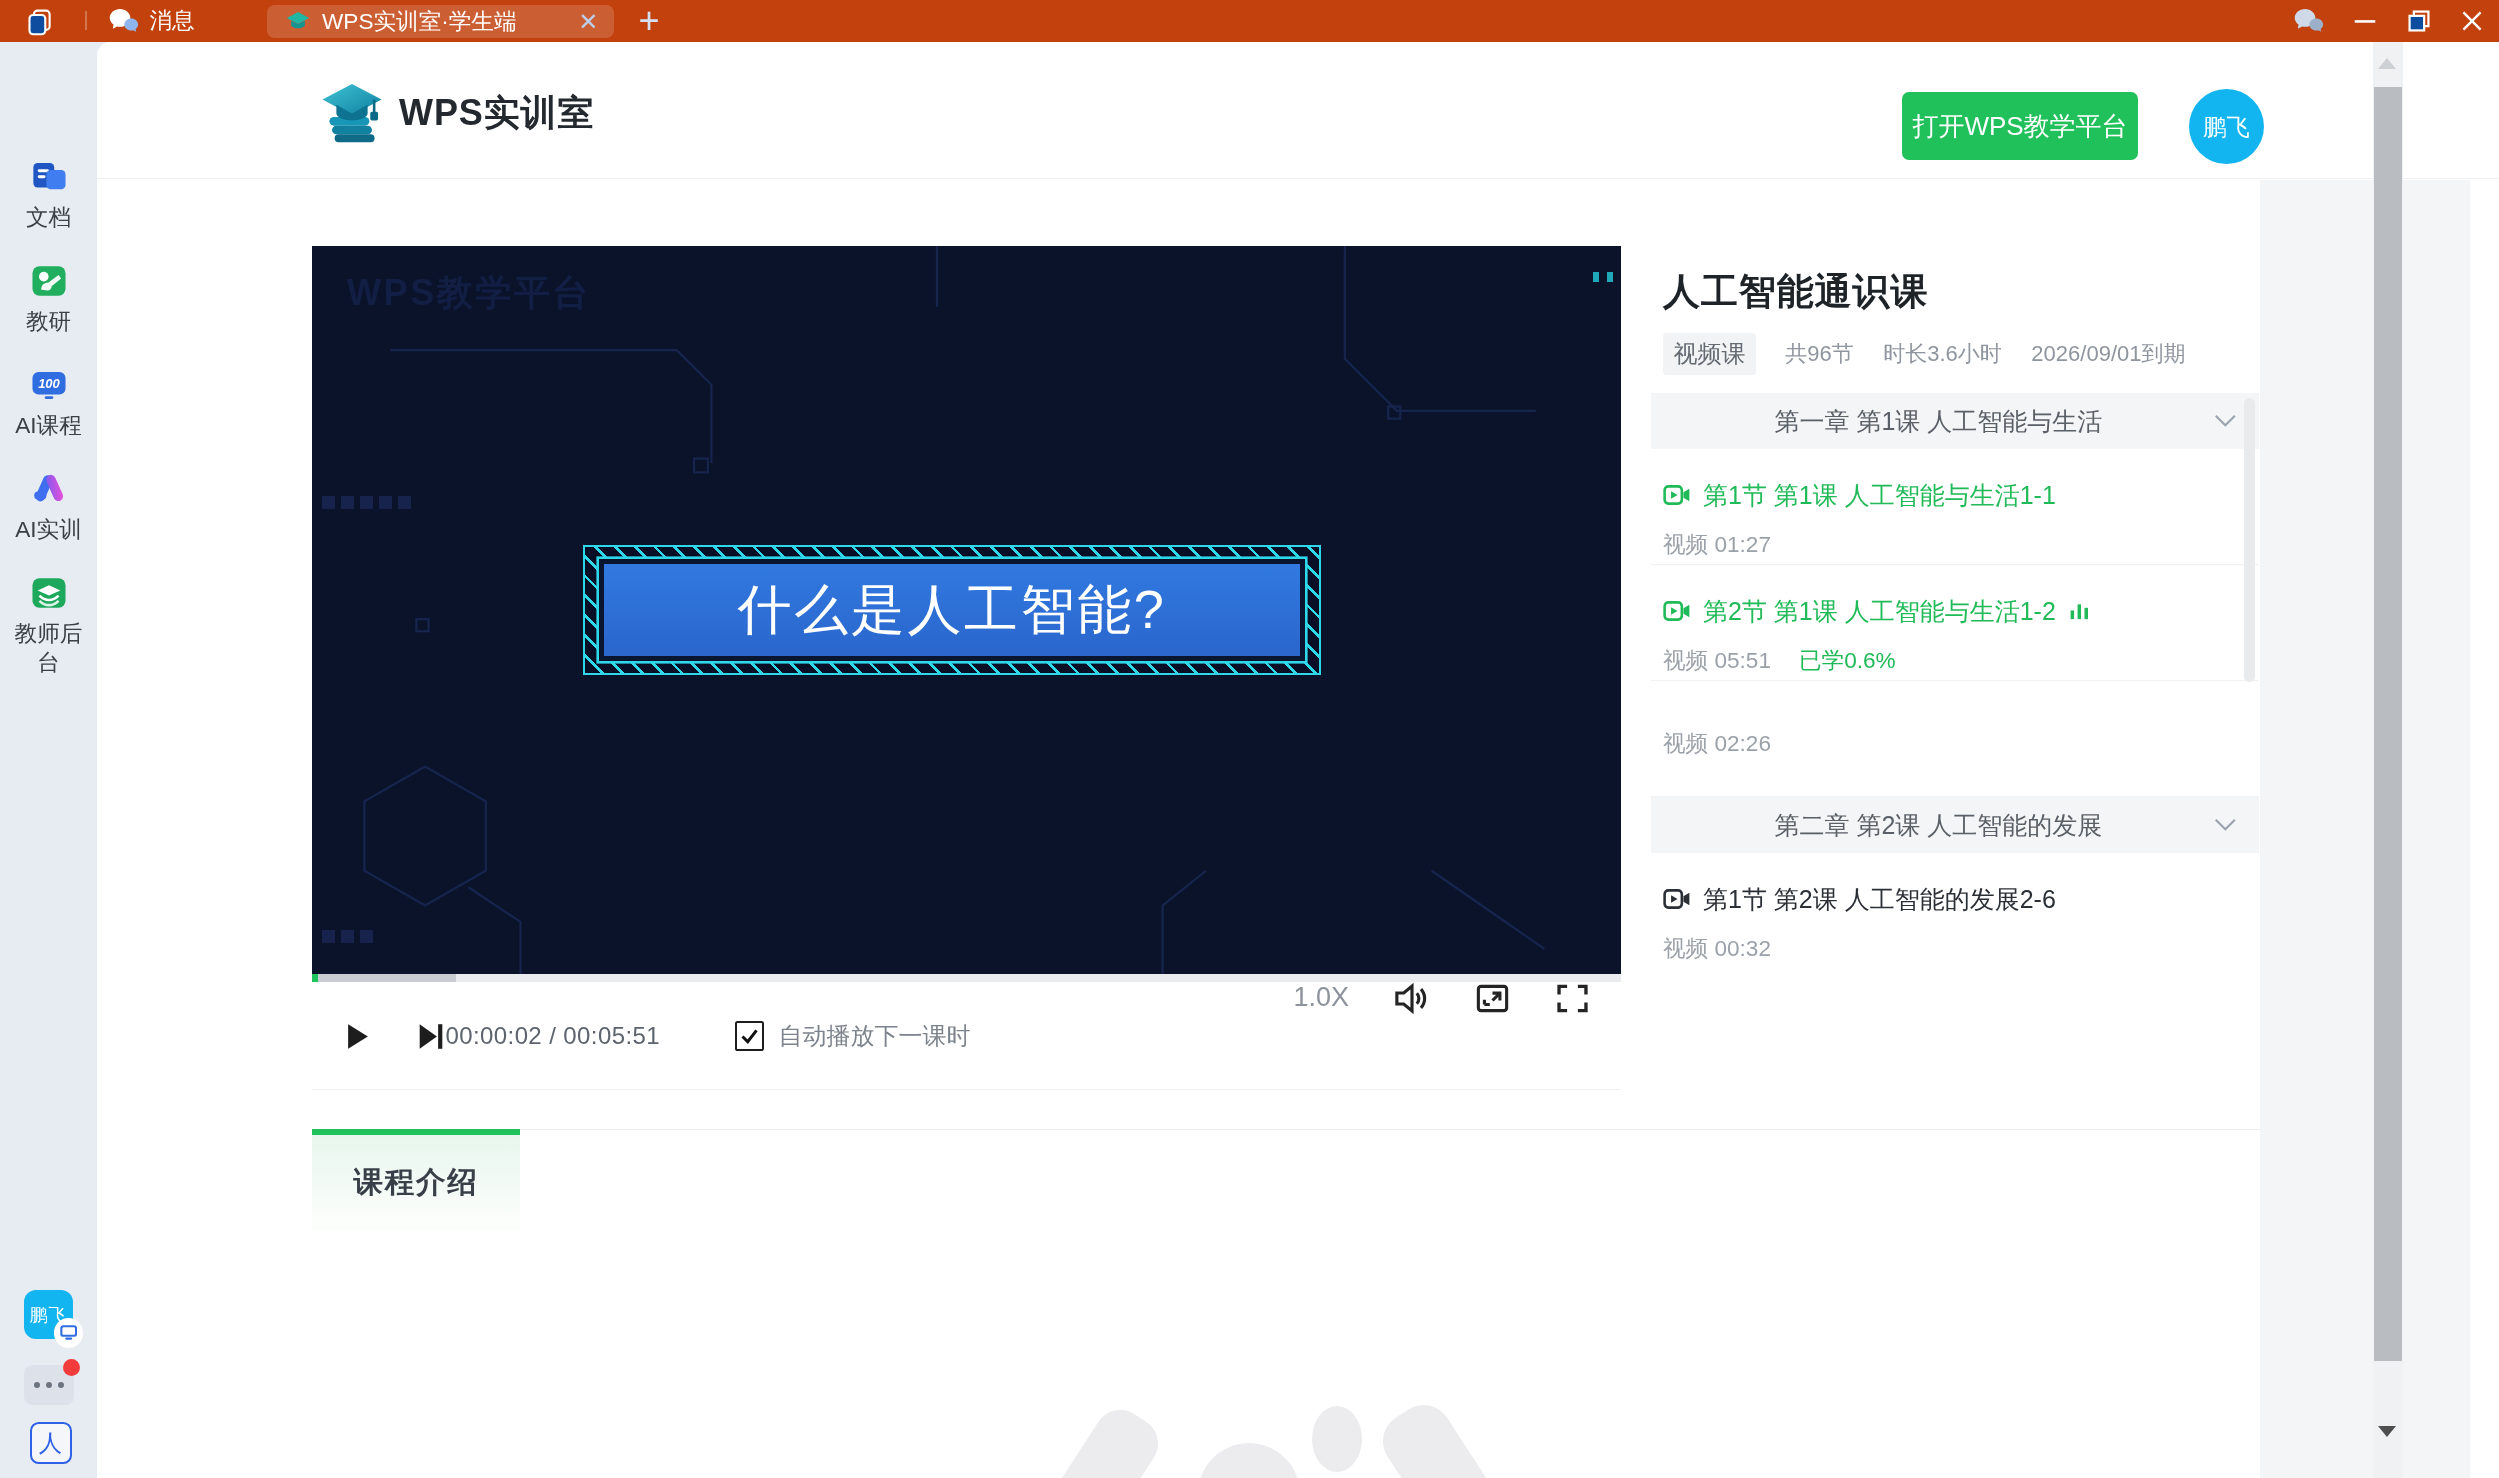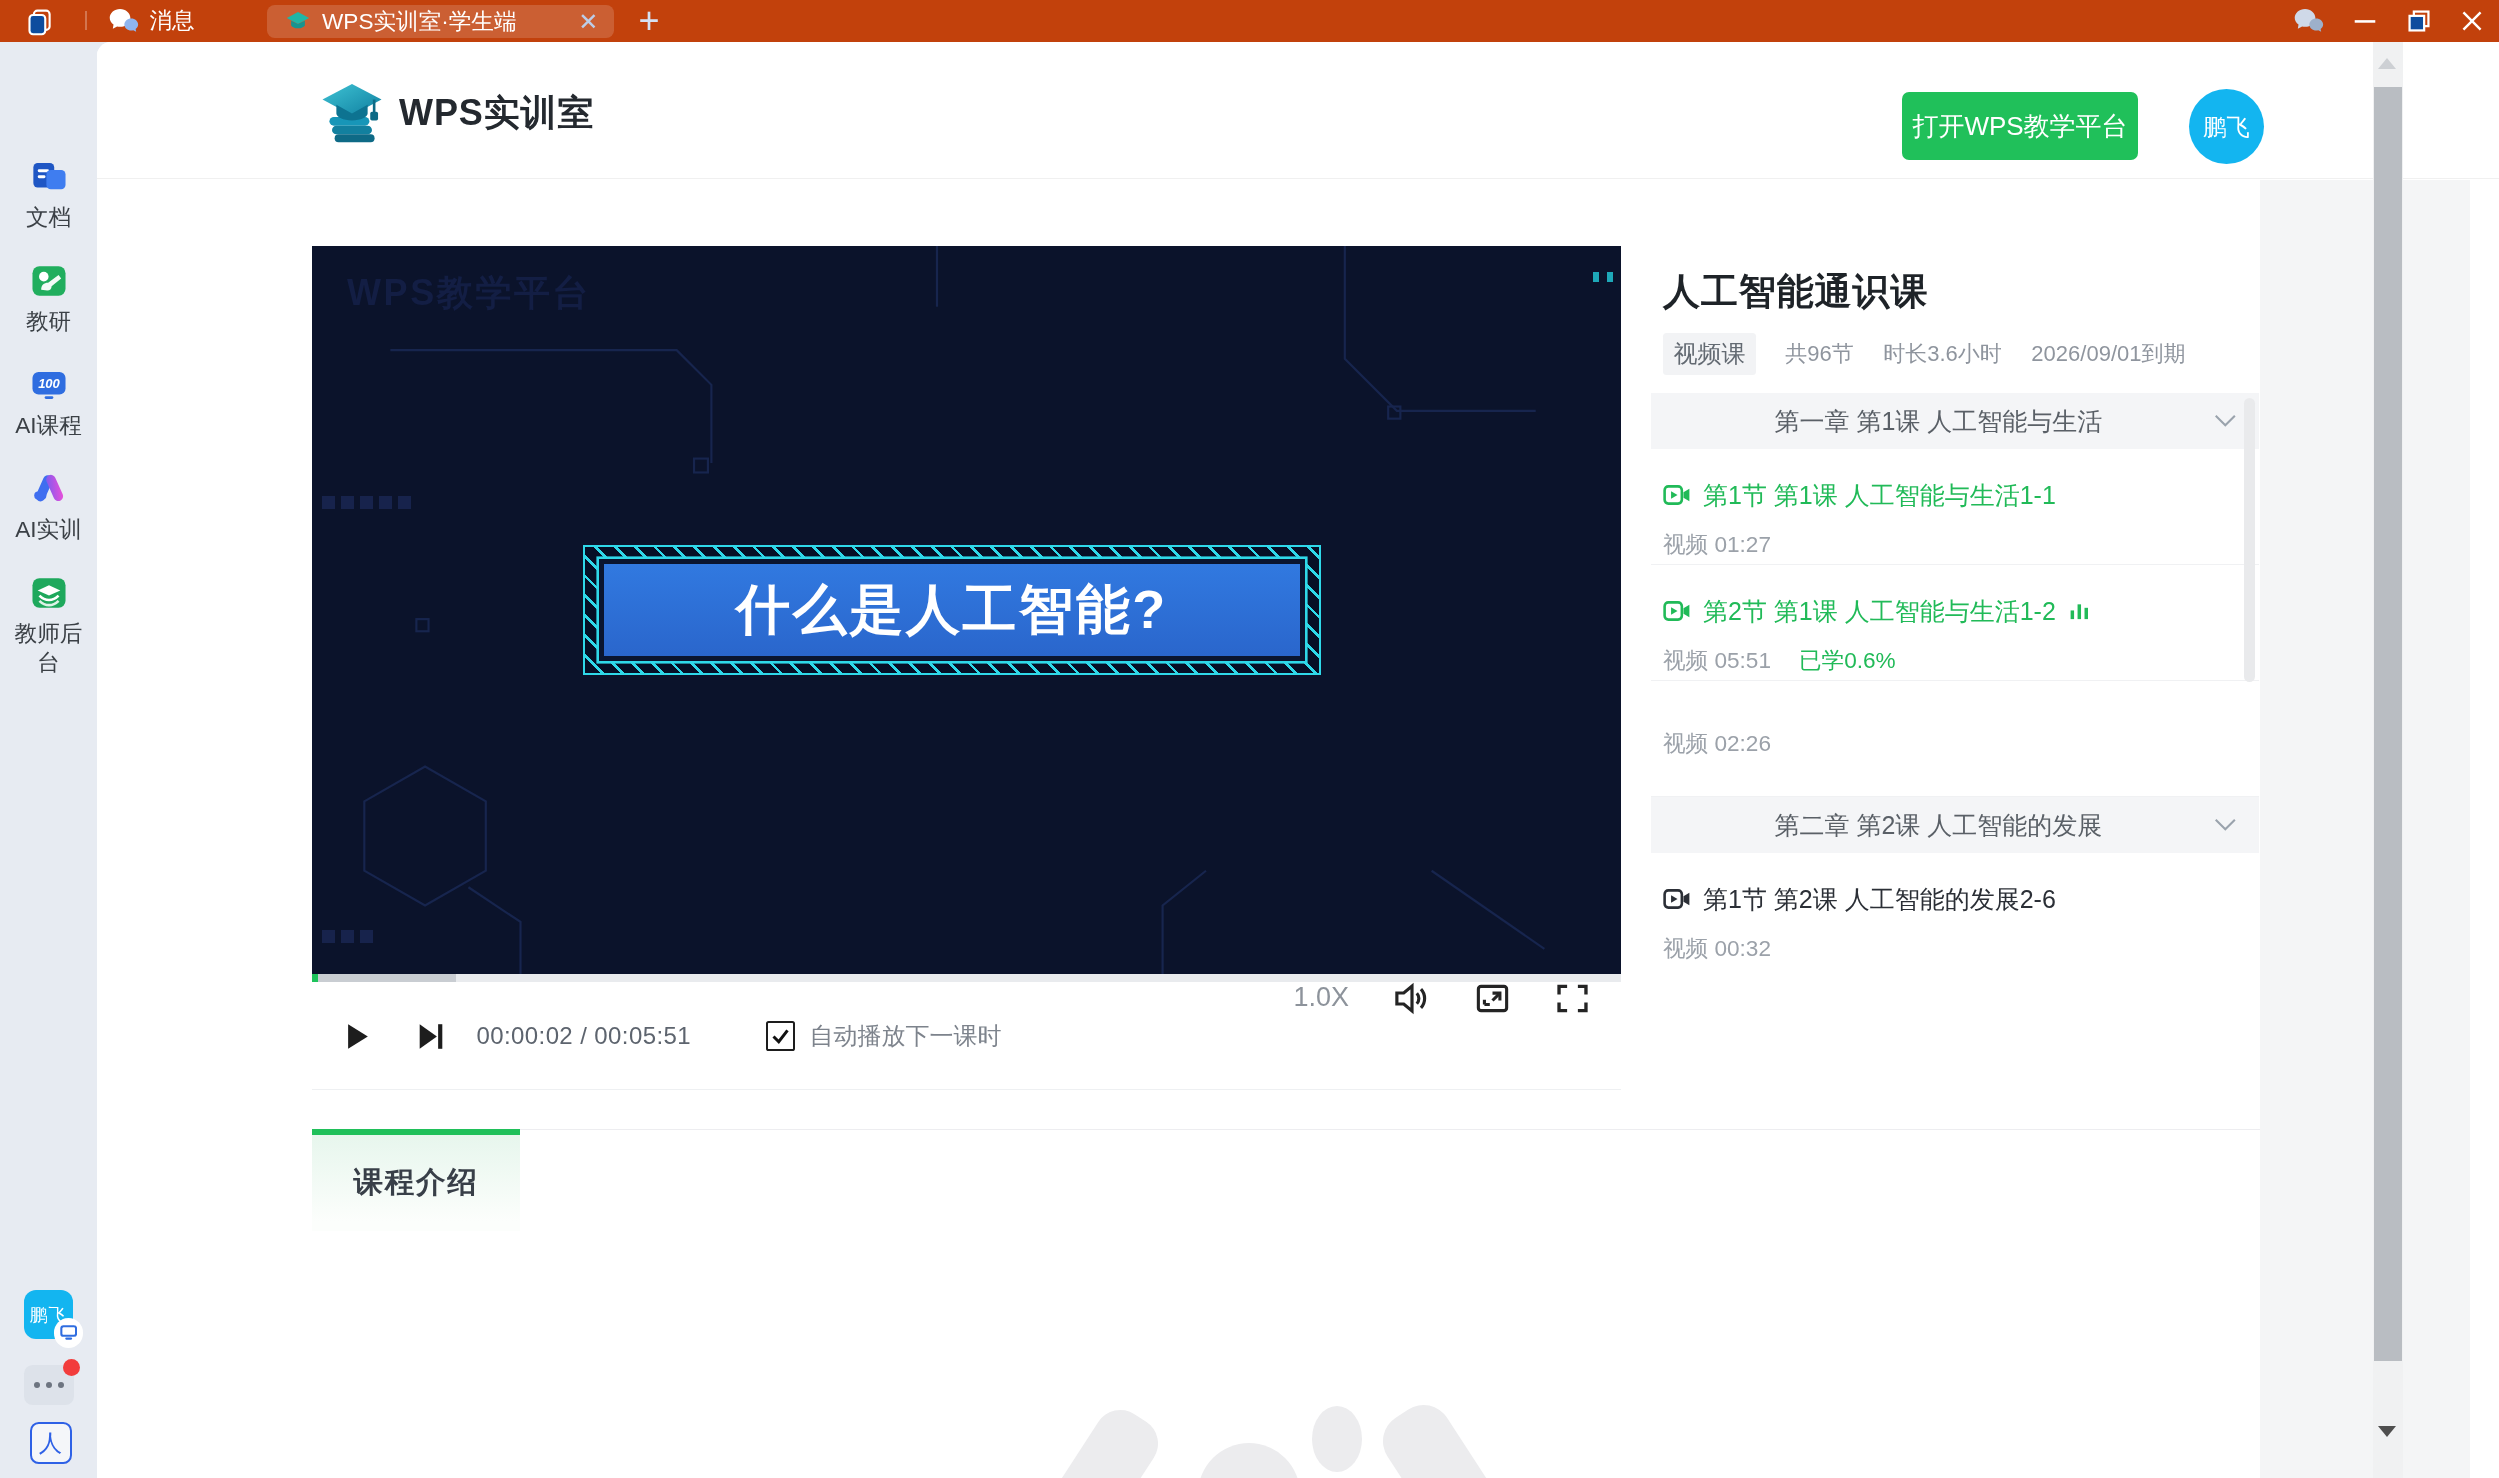--- a/index.html
+++ b/index.html
@@ -42,33 +42,33 @@
   .app-title { position:absolute; left:302px; top:47px; font-size:36px; font-weight:600; color:#24292f; letter-spacing:0.9px; }
   .open-btn { position:absolute; left:1805px; top:50px; width:236px; height:68px; background:#20c05a; border:none; border-radius:7px; color:#fff; font-size:26px; font-family:inherit; }
   .hd-avatar { position:absolute; left:2092px; top:47px; width:75px; height:75px; border-radius:50%; background:#13b5f0; color:#fff; font-size:23.4px; display:flex; align-items:center; justify-content:center; }
   .gutter { position:absolute; left:2163px; top:138px; width:210px; height:1299px; background:#f4f5f6; }
 
   
   .player { position:absolute; left:215px; top:204px; width:1309px; height:728px; background:#0b132b; overflow:hidden; }
   .vp-watermark { position:absolute; left:35px; top:22.6px; font-size:36px; font-weight:700; color:#131e44; letter-spacing:2.6px; }
   .plate { position:absolute; left:271px; top:299px; width:738px; height:130px; border:2.6px solid #2fd8e9; background:repeating-linear-gradient(45deg,#060f26 0 11.3px,#2fd8e9 11.3px 14px); padding:12px 14px; }
   .plate-in { width:100%; height:100%; background:linear-gradient(#3179e0,#2a66cc); border:5.2px solid #0a1530; box-shadow:0 0 0 2.6px #2fd8e9; display:flex; align-items:center; justify-content:center; }
-  .plate-in span { color:#fff; font-size:54px; font-weight:700; letter-spacing:2.6px; }
+  .plate-in span { color:#fff; font-size:54px; font-weight:400; letter-spacing:2.6px; }
   .pix { position:absolute; display:flex; gap:6px; }
   .pix i { width:13px; height:13px; background:#17234c; }
   .cyan-dots { position:absolute; left:1281px; top:26px; display:flex; gap:7.8px; }
   .cyan-dots i { width:6px; height:10.4px; background:#1ea8b8; }
 
   
   .progress { position:absolute; left:215px; top:932px; width:1309px; height:7.8px; background:#e9ebee; }
   .progress .buf { position:absolute; left:0; top:0; height:7.8px; width:144px; background:#c9cdd2; }
   .progress .cur { position:absolute; left:0; top:0; height:7.8px; width:6px; background:#1ec35b; }
   .controls { position:absolute; left:215px; top:940px; width:1309px; height:108px; background:#fff; border-bottom:0.9px solid #eef0f2; }
   .ctrl-left { position:absolute; left:29.5px; top:0; height:108px; display:flex; align-items:center; }
-  .time { font-size:24px; color:#5d646e; margin-left:31px; letter-spacing:0.4px; }
+  .time { font-size:24px; color:#5d646e; letter-spacing:0.4px; }
   .chk { width:29.5px; height:29.5px; border:2.6px solid #1d1d1d; border-radius:2.6px; margin-left:75px; display:flex; align-items:center; justify-content:center; }
   .chk-lb { font-size:24px; color:#7d838c; margin-left:14px; }
   .ctrl-right { position:absolute; right:31px; top:0; height:92px; display:flex; align-items:flex-start; gap:45px; }
   .speed { font-size:27px; color:#8d939b; }
 
   
   .course { position:absolute; left:1554px; top:204px; width:608px; height:846px; background:#fff; }
   .c-title { position:absolute; left:12px; top:21px; font-size:37px; font-weight:700; color:#1e2328; letter-spacing:0.9px; }
   .c-meta { position:absolute; left:12px; top:87px; display:flex; align-items:center; gap:29.5px; }
   .c-badge { background:#f2f3f5; color:#636a72; font-size:24px; padding:5.2px 10.4px; border-radius:3.5px; }

